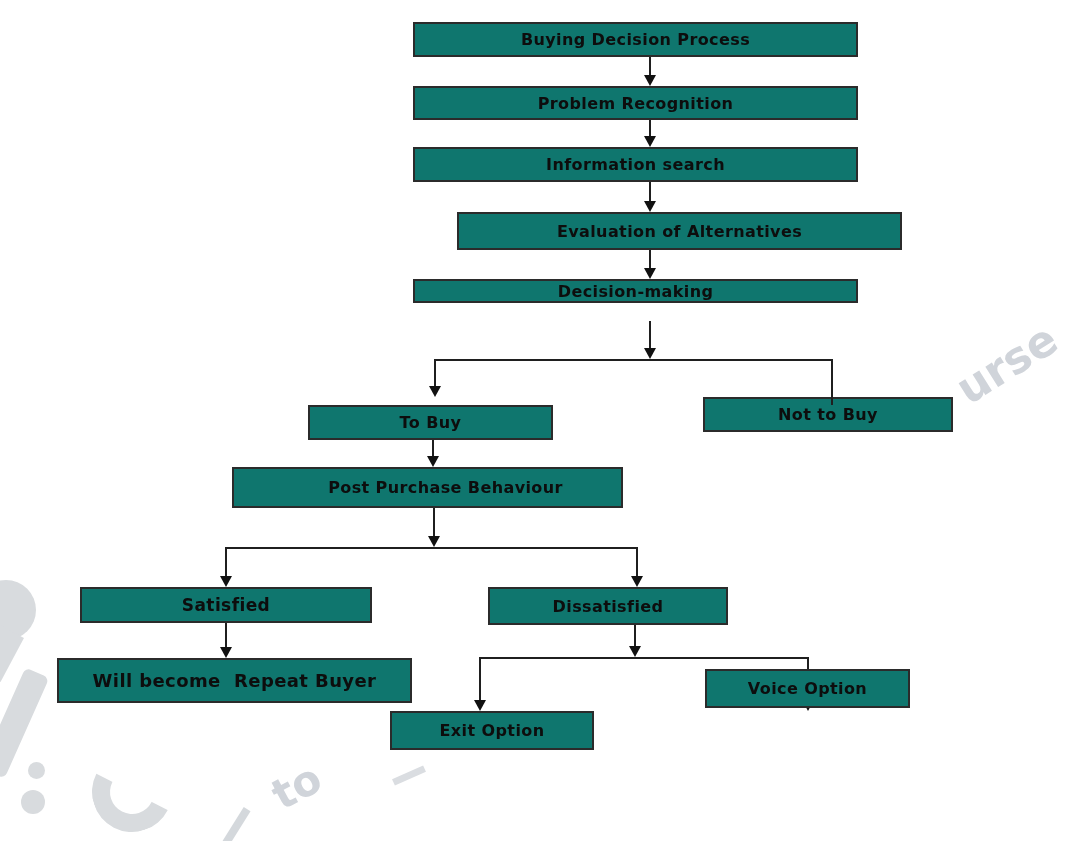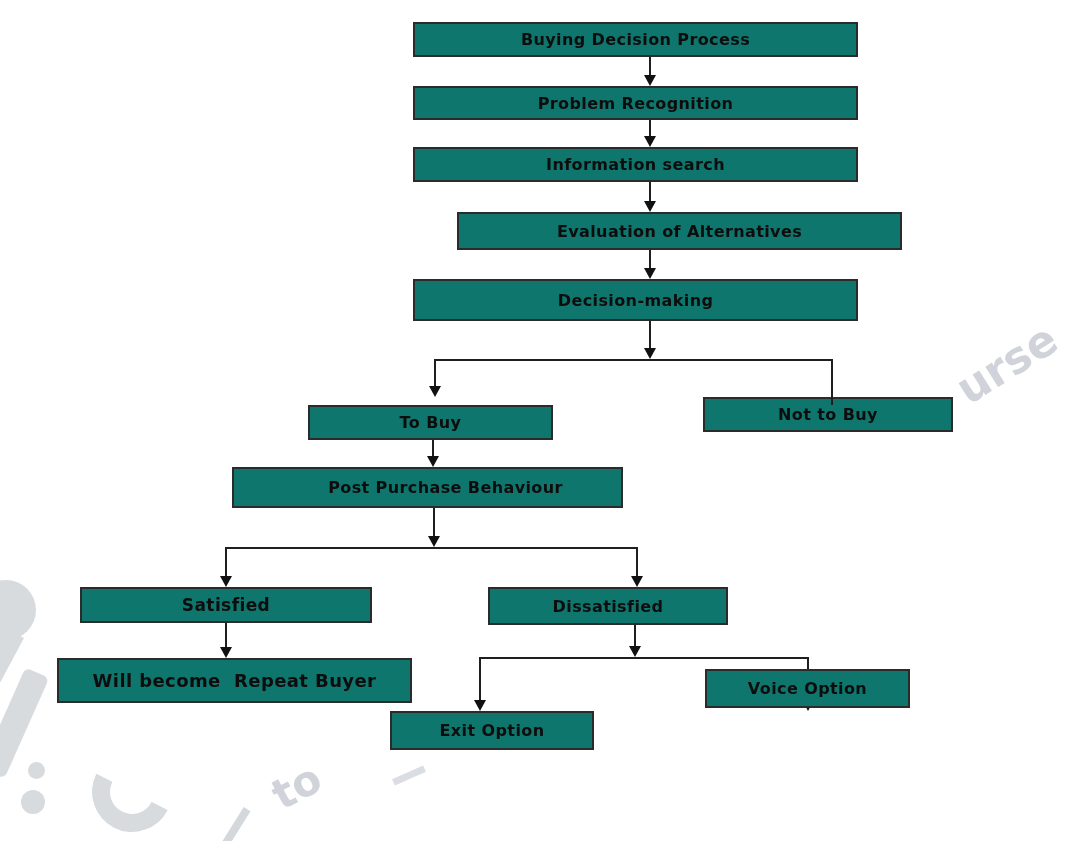--- a/index.html
+++ b/index.html
@@ -68,21 +68,21 @@
 
   <div class="wm-text" style="left:952px; top:338px; font-size:44px; transform:rotate(-32deg);">urse</div>
   <div class="wm-text" style="left:272px; top:762px; font-size:42px; transform:rotate(-28deg);">to</div>
   <div class="wm-shape" style="left:232px; top:806px; width:8px; height:42px; transform:rotate(32deg); background:#d4d8dc;"></div>
   <div class="wm-shape" style="left:392px; top:772px; width:34px; height:7px; transform:rotate(-24deg); background:#dadde1;"></div>
 
   <div class="box" style="left:413px; top:22px;  width:445px; height:35px; font-size:16px;">Buying Decision Process</div>
   <div class="box" style="left:413px; top:147px; width:445px; height:35px; font-size:16px;">Information search</div>
   <div class="box" style="left:413px; top:86px;  width:445px; height:34px; font-size:16px;">Problem Recognition</div>
   <div class="box" style="left:413px; top:212px; width:445px; height:38px; font-size:16px;margin-left:44px;">Evaluation of Alternatives</div>
-  <div class="box" style="left:413px; top:279px; width:445px; height:42px; font-size:16px;">Decision-making</div>
+  <div class="box" style="left:413px; top:279px; width:445px; height:24px; font-size:16px;">Decision-making</div>
 
   <div class="vline" style="left:649px; top:57px;  height:18px;"></div>
   <div class="ah" style="left:644px; top:75px;"></div>
   <div class="vline" style="left:649px; top:120px; height:16px;"></div>
   <div class="ah" style="left:644px; top:136px;"></div>
   <div class="vline" style="left:649px; top:182px; height:19px;"></div>
   <div class="ah" style="left:644px; top:201px;"></div>
   <div class="vline" style="left:649px; top:250px; height:18px;"></div>
   <div class="ah" style="left:644px; top:268px;"></div>
 

